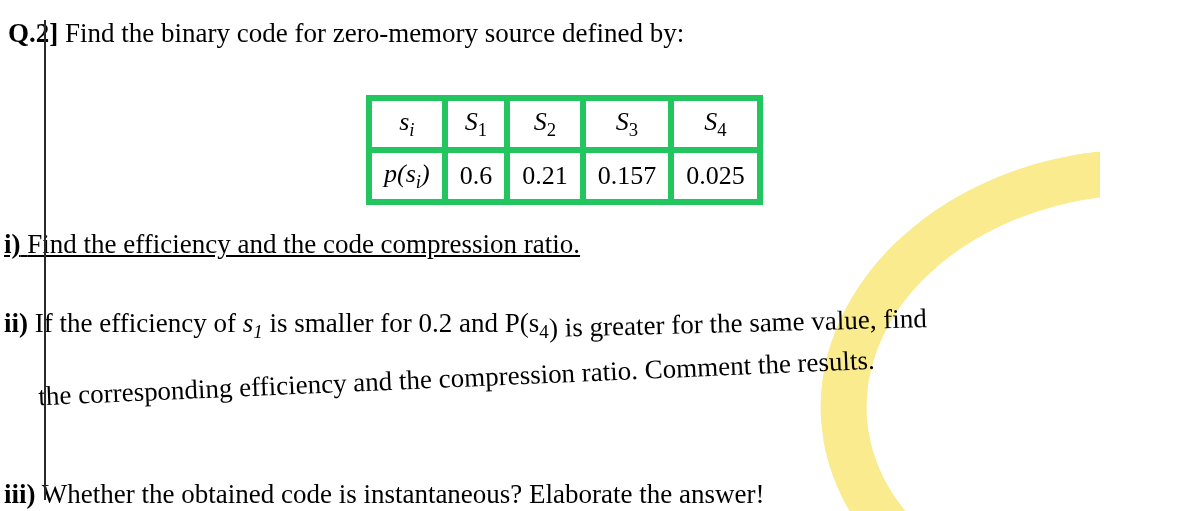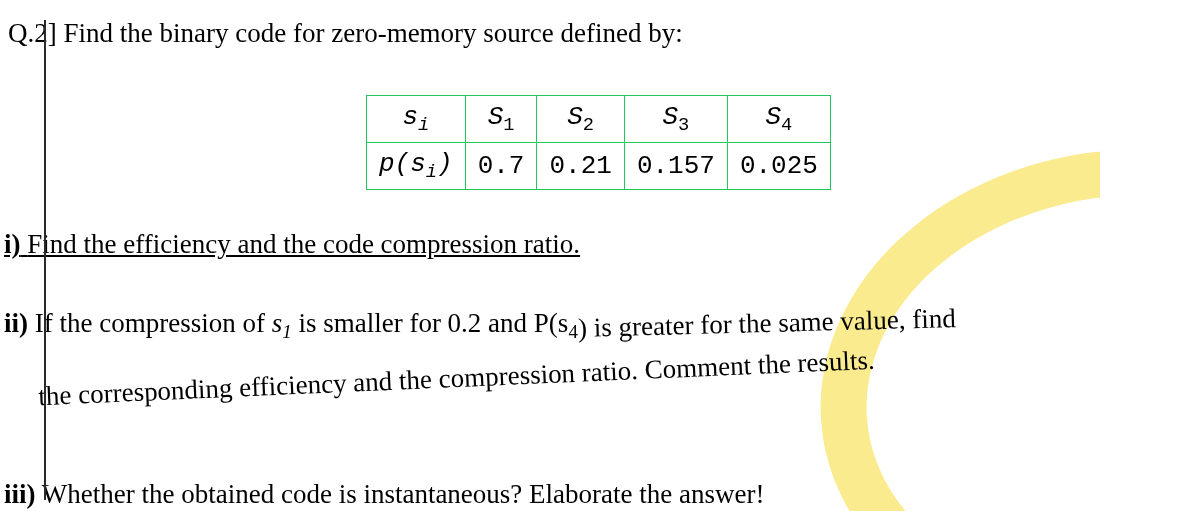--- a/index.html
+++ b/index.html
@@ -66,40 +66,40 @@
 
   .q-line {
     position: absolute;
     left: 8px;
     top: 16px;
     font-size: 27px;
     line-height: 34px;
     white-space: nowrap;
   }
   .q-label {
-    font-weight: normal;
+    font-weight: bold;
   }
 
   
   .tbl-wrap {
     position: absolute;
     left: 366px;
     top: 95px;
   }
   table.src-table {
     border-collapse: collapse;
     font-size: 26px;
   }
   table.src-table td {
-    border: 1px solid #22c55e;
+    border: 6px solid #22c55e;
     padding: 4px 12px;
     text-align: center;
     white-space: nowrap;
     height: 38px;
-    font-family: Liberation Mono, monospace;
+    font-family: Liberation Serif, serif;
   }
   table.src-table td.hdr-cell {
     font-style: italic;
   }
   .sub {
     font-size: 0.72em;
     vertical-align: sub;
     font-style: normal;
   }
   .ital {
@@ -161,37 +161,37 @@
             <span class="ital">S</span><span class="sub">3</span>
           </td>
           <td>
             <span class="ital">S</span><span class="sub">4</span>
           </td>
         </tr>
         <tr>
           <td class="hdr-cell">
             <span class="ital">p(s</span><span class="sub ital">i</span><span class="ital">)</span>
           </td>
-          <td>0.7</td>
+          <td>0.6</td>
           <td>0.21</td>
           <td>0.157</td>
           <td>0.025</td>
         </tr>
       </tbody>
         </table>
     </div>
 
     <div class="item item-i">
       <span class="num">i)</span>
       <span>Find the efficiency and the code compression ratio.</span>
     </div>
 
     <div class="item item-ii">
       <span class="num">ii)</span>
-      <span>If the compression of</span>
+      <span>If the efficiency of</span>
       <span class="ital">s</span><span class="smallsub ital">1</span>
       <span>is smaller for 0.2 and P(s</span><span class="smallsub">4</span><span class="tilt-a">) is greater for the same value, find</span>
     </div>
 
     <div class="item item-ii2">
       <span class="tilt-b">the corresponding efficiency and the compression ratio. Comment the results.</span>
     </div>
 
     <div class="item item-iii">
       <span class="num">iii)</span>

